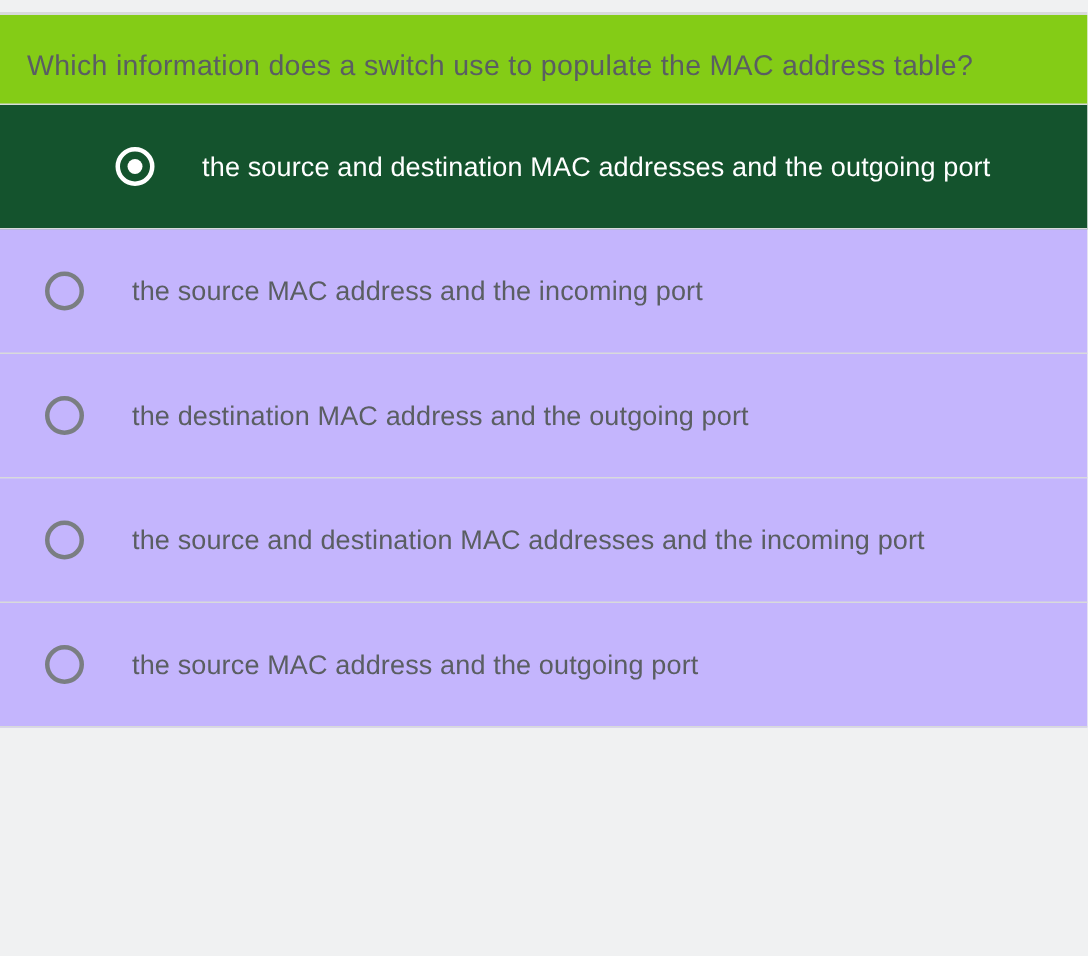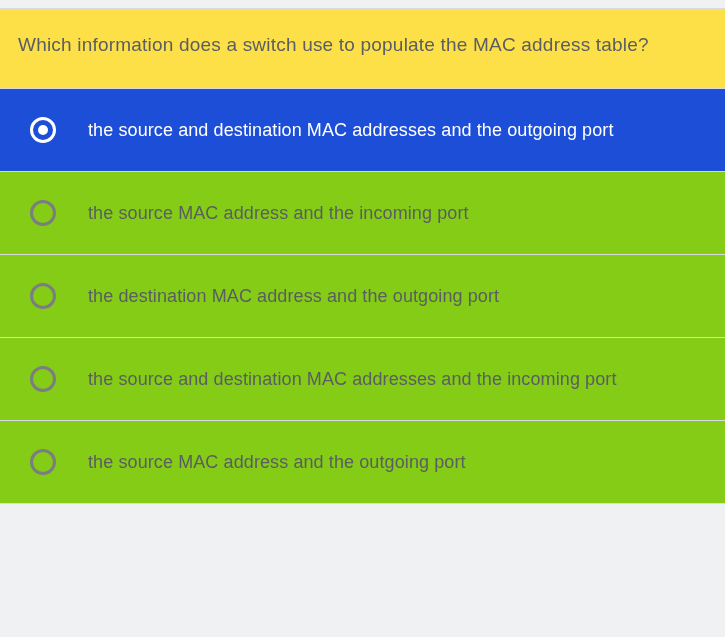--- a/index.html
+++ b/index.html
@@ -17,44 +17,45 @@
     .container {
       width: 100%;
       height: 100%;
     }
     .top-divider {
       height: 2px;
       background: #d8dadb;
       margin-top: 8px;
     }
     .question-block {
-      padding: 24px 18px 32px 18px;
+      padding: 24px 18px 13px 18px;
       border-bottom: 1px solid #d8dadb;
-      background: #fde047;
+      background: #84cc16;
     }
     .question-text {
       color: #5a5e62;
       font-size: 19px;
       font-weight: 500;
       letter-spacing: 0.2px;
     }
     .options {
       display: flex;
       flex-direction: column;
     }
     .option {
       display: flex;
       align-items: center;
       padding: 28px 18px 28px 30px;
       border-bottom: 1px solid #d8dadb;
-      background: #84cc16;
+      background: #c4b5fd;
       cursor: pointer;
     }
     .option.selected {
-      background: #1d4ed8;
+      background: #14532d;
+      justify-content: center;
     }
     .radio {
       width: 26px;
       height: 26px;
       border-radius: 50%;
       flex-shrink: 0;
       margin-right: 32px;
       position: relative;
     }
     .radio.unselected {

